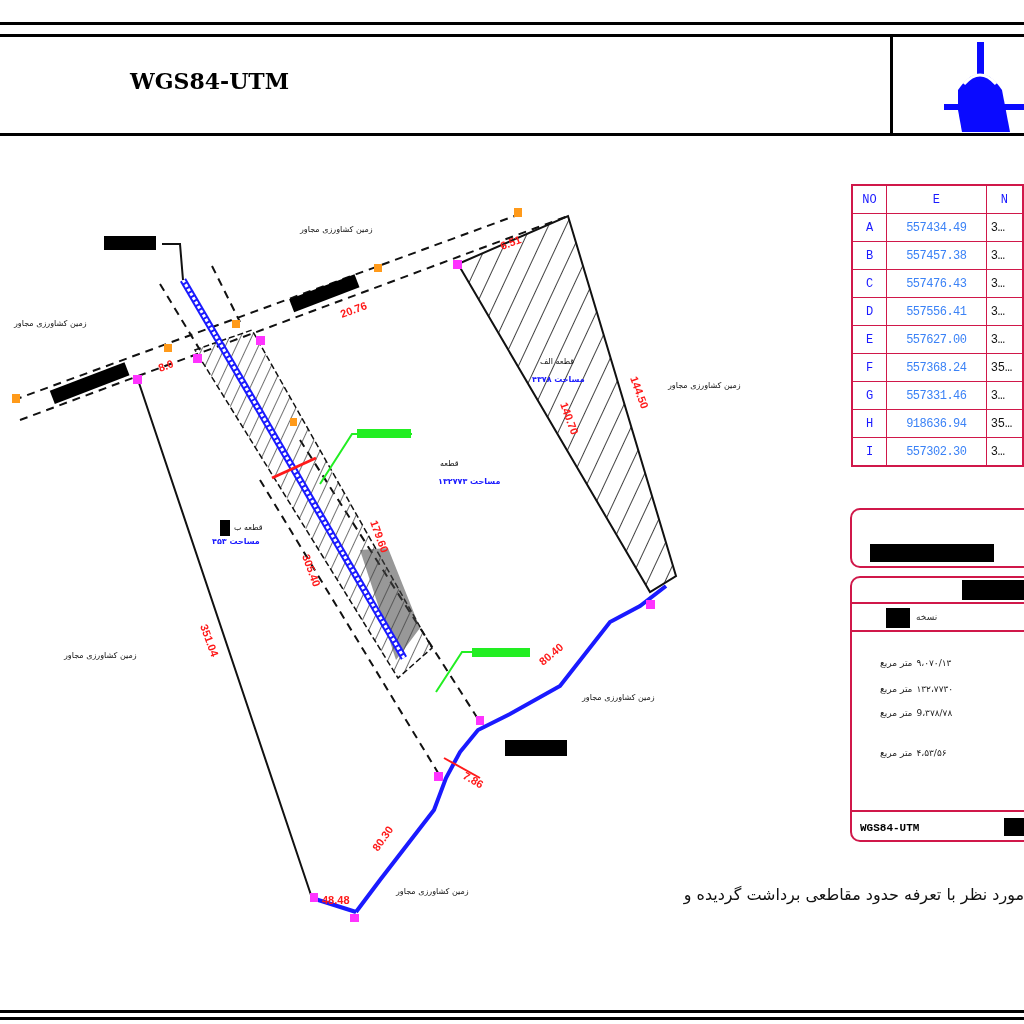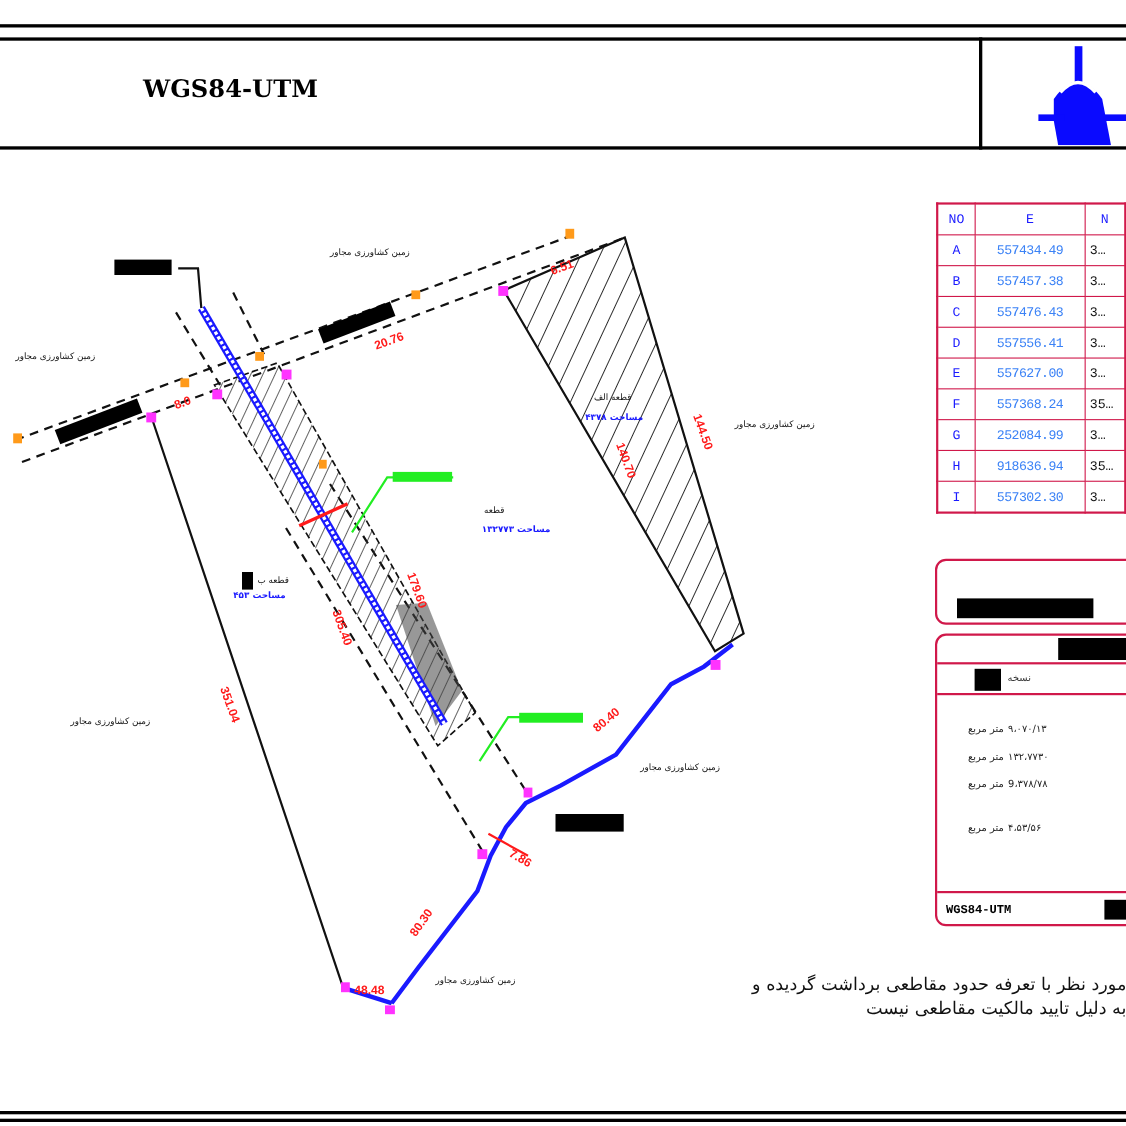--- a/index.html
+++ b/index.html
@@ -186,21 +186,21 @@
         <td class="e">557627.00</td>
         <td class="n">3…</td>
       </tr>
   <tr>
         <td class="no">F</td>
         <td class="e">557368.24</td>
         <td class="n">35…</td>
       </tr>
   <tr>
         <td class="no">G</td>
-        <td class="e">252084.99</td>
+        <td class="e">557331.46</td>
         <td class="n">3…</td>
       </tr>
   <tr>
         <td class="no">H</td>
         <td class="e">918636.94</td>
         <td class="n">35…</td>
       </tr>
   <tr>
         <td class="no">I</td>
         <td class="e">557302.30</td>
@@ -237,16 +237,15 @@
       <span>۴،۵۳/۵۶</span>
     </div>
 
   <div class="row-sep" style="top:232px;"></div>
   <div class="footer">WGS84-UTM</div>
   <div class="redact" style="left:152px;top:240px;width:36px;height:18px;"></div>
 </div>
 
 <div class="note">
   <div>مورد نظر با تعرفه حدود مقاطعی برداشت گردیده و</div>
-  <div>به دلیل تایید مالکیت مقاطعی نیست</div>
 </div>
 
 <div class="bottom-rule"></div>
 
 </body></html>

